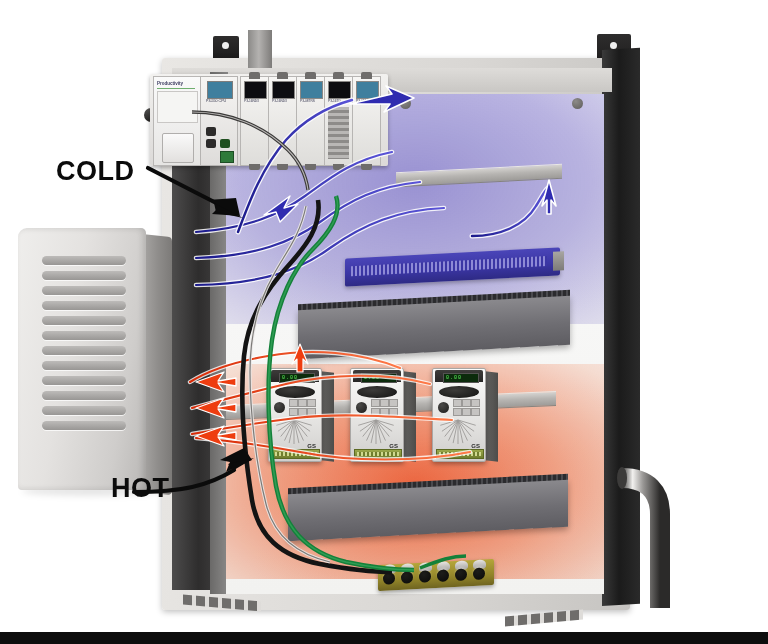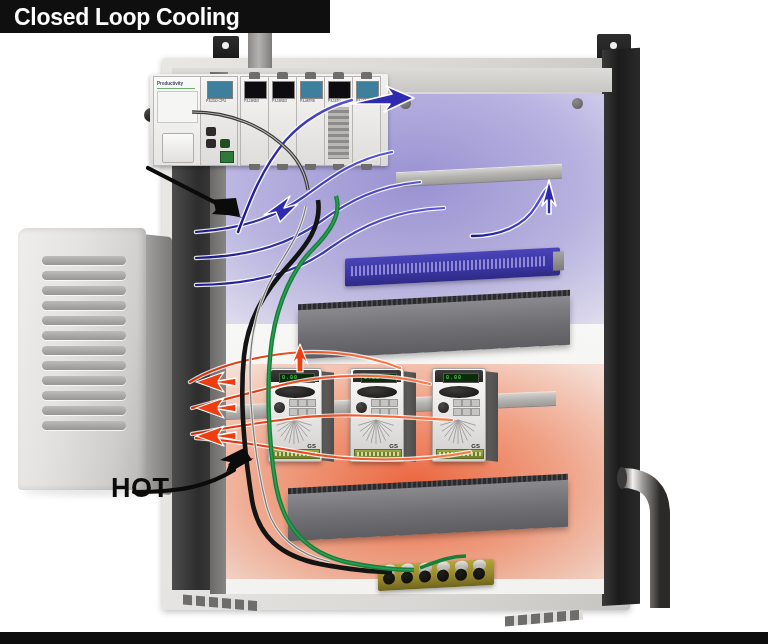--- a/index.html
+++ b/index.html
@@ -511,20 +511,21 @@
     <path d="M336,196 C342,214 330,232 312,250 C294,268 278,300 272,340
              C266,382 268,440 276,486 C284,528 306,552 346,562
              C374,568 400,570 414,570" fill="none" stroke="#14813a" stroke-width="4.4"></path>
     <path d="M336,196 C342,214 330,232 312,250 C294,268 278,300 272,340
              C266,382 268,440 276,486 C284,528 306,552 346,562
              C374,568 400,570 414,570" fill="none" stroke="#3aa85e" stroke-width="1.6" opacity=".7"></path>
 
     <path d="M420,568 C440,560 452,556 466,556" fill="none" stroke="#14813a" stroke-width="3.4"></path>
   </svg>
 
+  <div class="callout-text" id="cold-label">COLD</div>
   <div class="callout-text" id="hot-label">HOT</div>
 
   <svg class="ov" id="sv-callouts" viewBox="0 0 768 644">
 
     <g>
       <path d="M148,168 L222,206" stroke="#0b0b0b" stroke-width="4.2" fill="none" stroke-linecap="round"></path>
       <path d="M240,216 L212,214 L220,206 L208,200 L236,198 Z" fill="#0b0b0b"></path>
       <path d="M243,218 L214,203 L216,212 Z" fill="#0b0b0b"></path>
     </g>
 
@@ -541,19 +542,16 @@
         <stop offset="0%" stop-color="#3a3938"></stop>
         <stop offset="28%" stop-color="#f2f1ef"></stop>
         <stop offset="55%" stop-color="#9a9896"></stop>
         <stop offset="100%" stop-color="#2b2a29"></stop>
       </linearGradient>
     </defs>
     <path d="M622,478 C648,478 660,492 660,514 L660,608" fill="none" stroke="url(#condg)" stroke-width="20" stroke-linecap="butt"></path>
     <ellipse cx="622" cy="478" rx="5" ry="11" fill="#3c3b3a"></ellipse>
   </svg>
 
-  <div id="title-banner">
-    <div id="title-text">Closed Loop Cooling</div>
-  </div>
   <div id="bottom-strip"></div>
   <div id="right-strip"></div>
 
 </div>
 
 </body></html>

